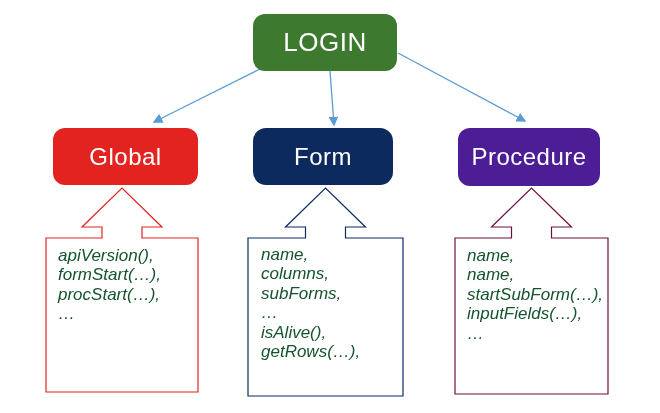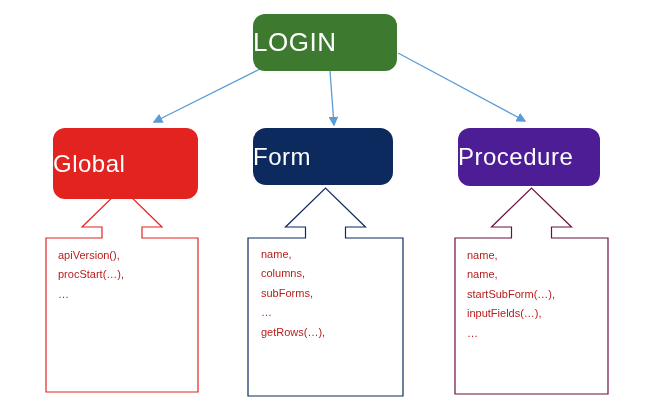--- a/index.html
+++ b/index.html
@@ -21,50 +21,51 @@
     top: 0;
     width: 660px;
     height: 413px;
     pointer-events: none;
   }
   .node {
     position: absolute;
     border-radius: 12px;
     display: flex;
     align-items: center;
-    justify-content: flex-start;
+    justify-content: center;
     color: #ffffff;
     letter-spacing: 0.5px;
   }
   .node-root {
     left: 253px; top: 14px;
     width: 144px; height: 57px;
     font-size: 26px;
   }
   .node-global {
     left: 53px; top: 128px;
-    width: 145px; height: 71px;
+    width: 145px; height: 57px;
     font-size: 24px;
   }
   .node-form {
     left: 253px; top: 128px;
     width: 140px; height: 57px;
     font-size: 24px;
     border-radius: 13px;
   }
   .node-procedure {
     left: 458px; top: 128px;
     width: 142px; height: 58px;
     font-size: 24px;
   }
   .members {
     position: absolute;
-    font-size: 11px;
+    font-size: 17px;
     line-height: 19.4px;
-    color: #b91c1c;
+    color: #14532d;
+    font-style: italic;
   }
   .members-global   { left: 58px;  top: 246px; width: 132px; }
   .members-form     { left: 261px; top: 245px; width: 136px; }
   .members-procedure{ left: 467px; top: 246px; width: 135px; }
 </style>
 </head>
 <body>
 
 <div class="stage">
 
@@ -96,29 +97,31 @@
   <div class="node node-form" style="background-color: rgb(13, 42, 94);">
     <span>Form</span>
   </div>
 
   <div class="node node-procedure" style="background-color: #4c1d95;">
     <span>Procedure</span>
   </div>
 
   <div class="members members-global">
     <div>apiVersion(),</div>
+    <div>formStart(…),</div>
     <div>procStart(…),</div>
     <div>…</div>
   </div>
 
   <div class="members members-form">
     <div>name,</div>
     <div>columns,</div>
     <div>subForms,</div>
     <div>…</div>
+    <div>isAlive(),</div>
     <div>getRows(…),</div>
   </div>
 
   <div class="members members-procedure">
     <div>name,</div>
     <div>name,</div>
     <div>startSubForm(…),</div>
     <div>inputFields(…),</div>
     <div>…</div>
   </div>

